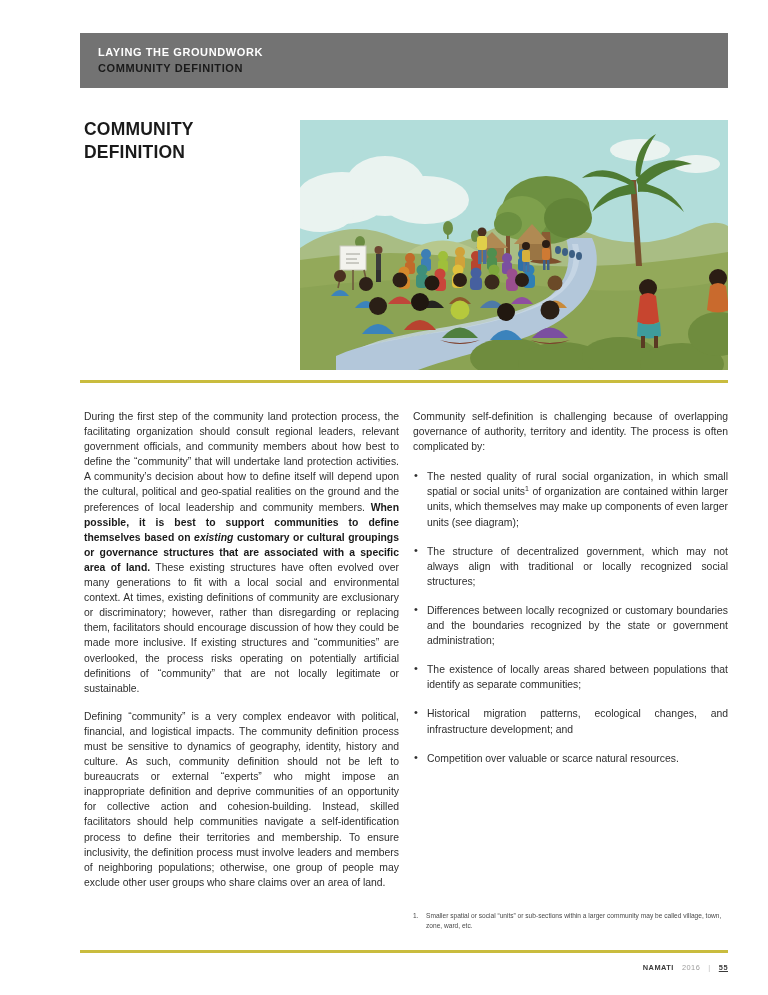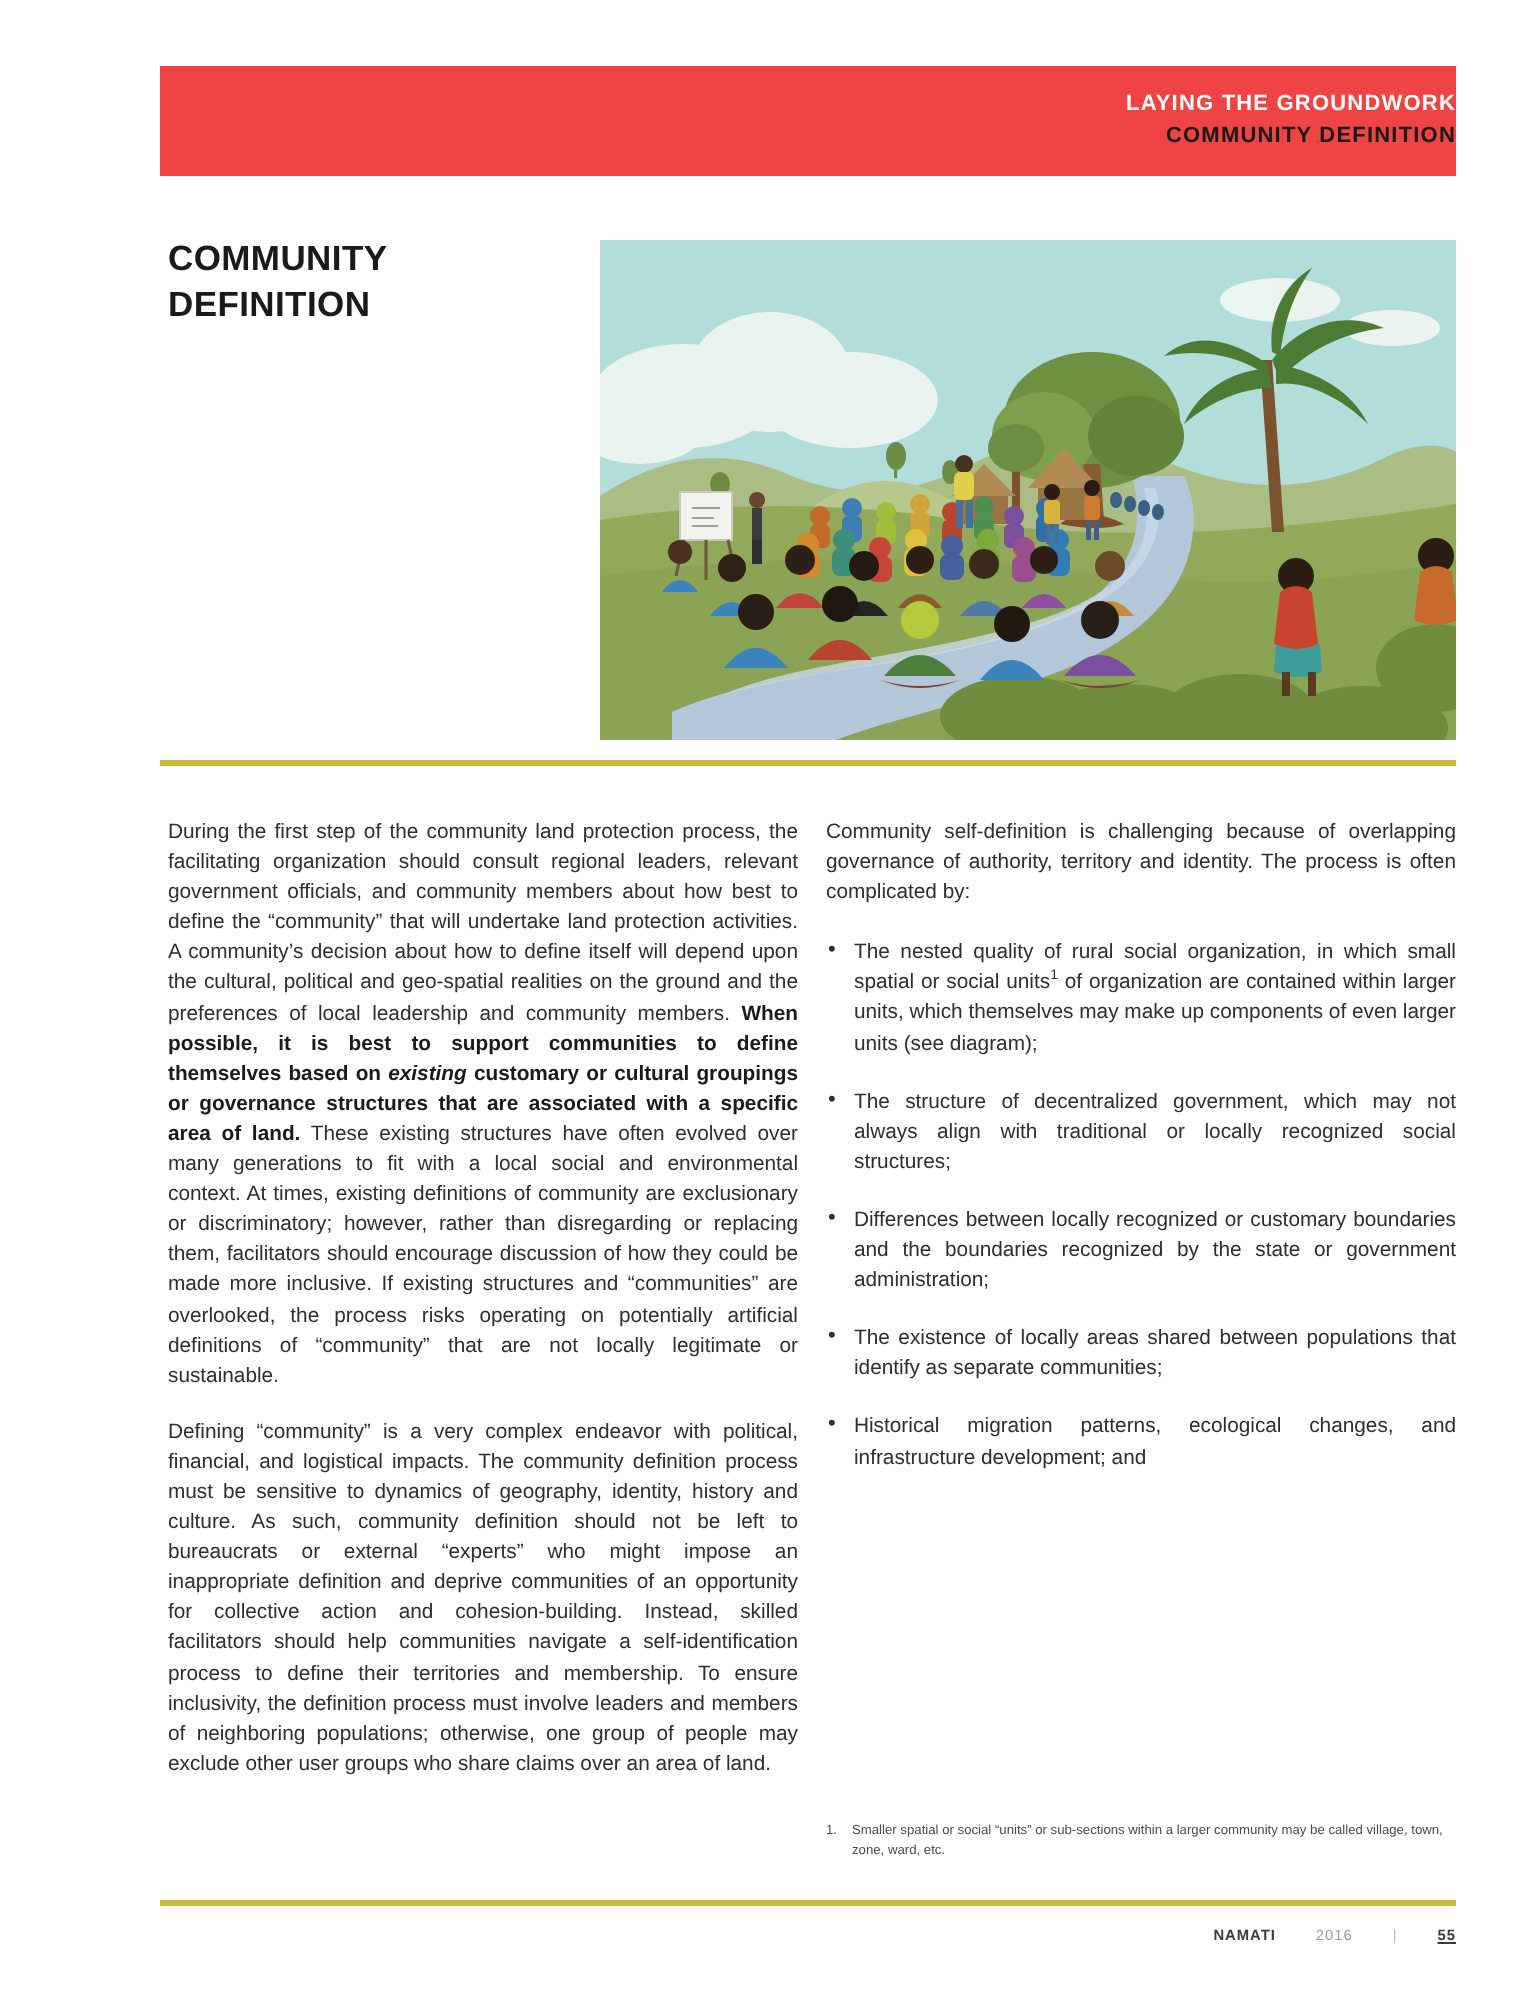--- a/index.html
+++ b/index.html
@@ -14,23 +14,22 @@
     overflow: hidden;
   }
 
   
   .running-header {
     position: absolute;
     left: 80px;
     top: 33px;
     width: 648px;
     height: 55px;
-    background: #ef4444;
+    background: #737373;
     padding: 11px 0 0 18px;
-    text-align: right;
   }
   .rh-line1 {
     color: #ffffff;
     font-weight: bold;
     font-size: 11px;
     letter-spacing: 0.6px;
     line-height: 16px;
   }
   .rh-line2 {
     color: #1a1a1a;
@@ -136,21 +135,21 @@
 
   
   .footer {
     position: absolute;
     right: 40px;
     top: 963px;
     font-size: 7.4px;
     letter-spacing: 0.5px;
     color: #9a9a9a;
     display: flex;
-    gap: 20px;
+    gap: 8px;
     align-items: baseline;
   }
   .footer .brand { color: #3a3a3a; font-weight: bold; }
   .footer .year { color: #9d9d9d; }
   .footer .sep { color: #bdbdbd; }
   .footer .pagenum { color: #3a3a3a; font-weight: bold; text-decoration: underline; }
 </style>
 </head>
 <body>
 
@@ -438,20 +437,21 @@
 </div>
 
 <div class="col col-right">
   <p class="intro">Community self-definition is challenging because of overlapping governance of authority, territory and identity. The process is often complicated by:</p>
   <ul class="bullets">
     <li><span>The nested quality of rural social organization, in which small spatial or social units</span><sup>1</sup><span> of organization are contained within larger units, which themselves may make up components of even larger units (see diagram);</span></li>
     <li><span>The structure of decentralized government, which may not always align with traditional or locally recognized social structures;</span></li>
     <li><span>Differences between locally recognized or customary boundaries and the boundaries recognized by the state or government administration;</span></li>
     <li><span>The existence of locally areas shared between populations that identify as separate communities;</span></li>
     <li><span>Historical migration patterns, ecological changes, and infrastructure development; and</span></li>
+    <li><span>Competition over valuable or scarce natural resources.</span></li>
   </ul>
 </div>
 
 <div class="footnote">
   <span class="fn-num">1.</span>
   <span class="fn-text">Smaller spatial or social “units” or sub-sections within a larger community may be called village, town, zone, ward, etc.</span>
 </div>
 
 <div class="footer">
   <span class="brand">NAMATI</span>

